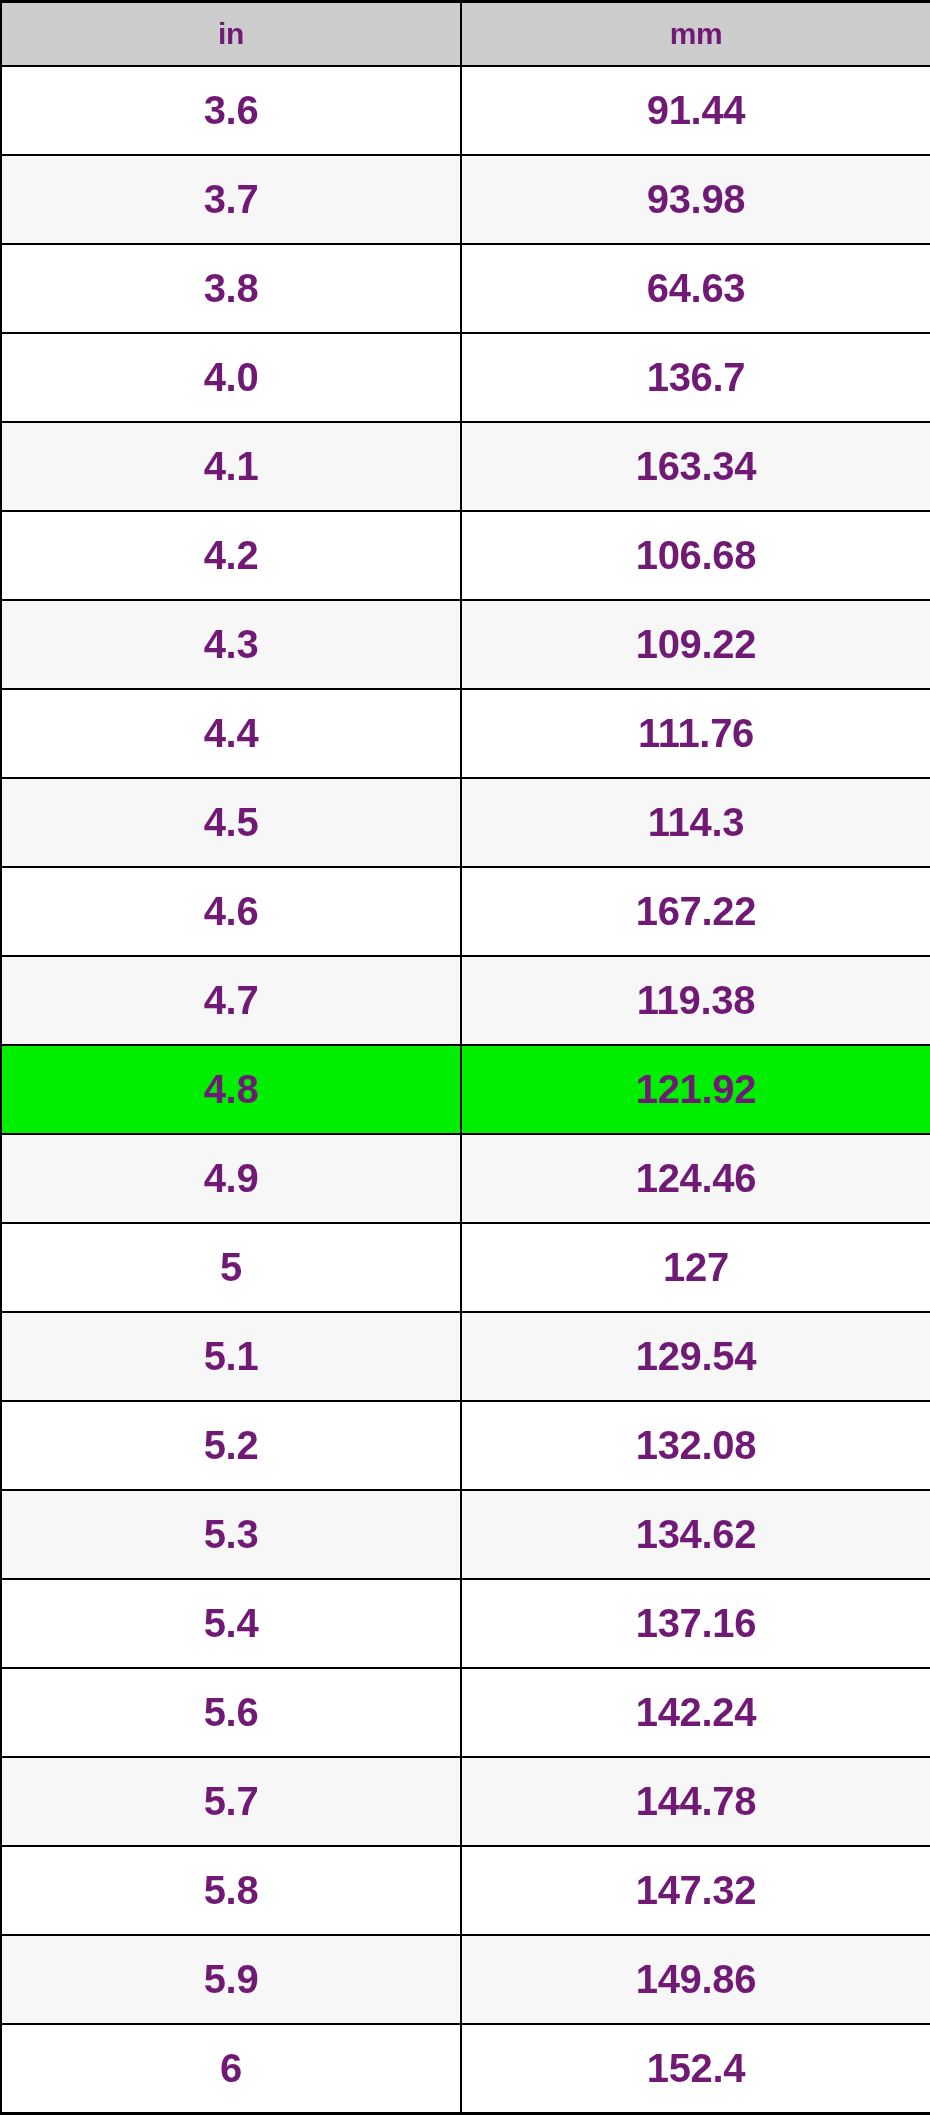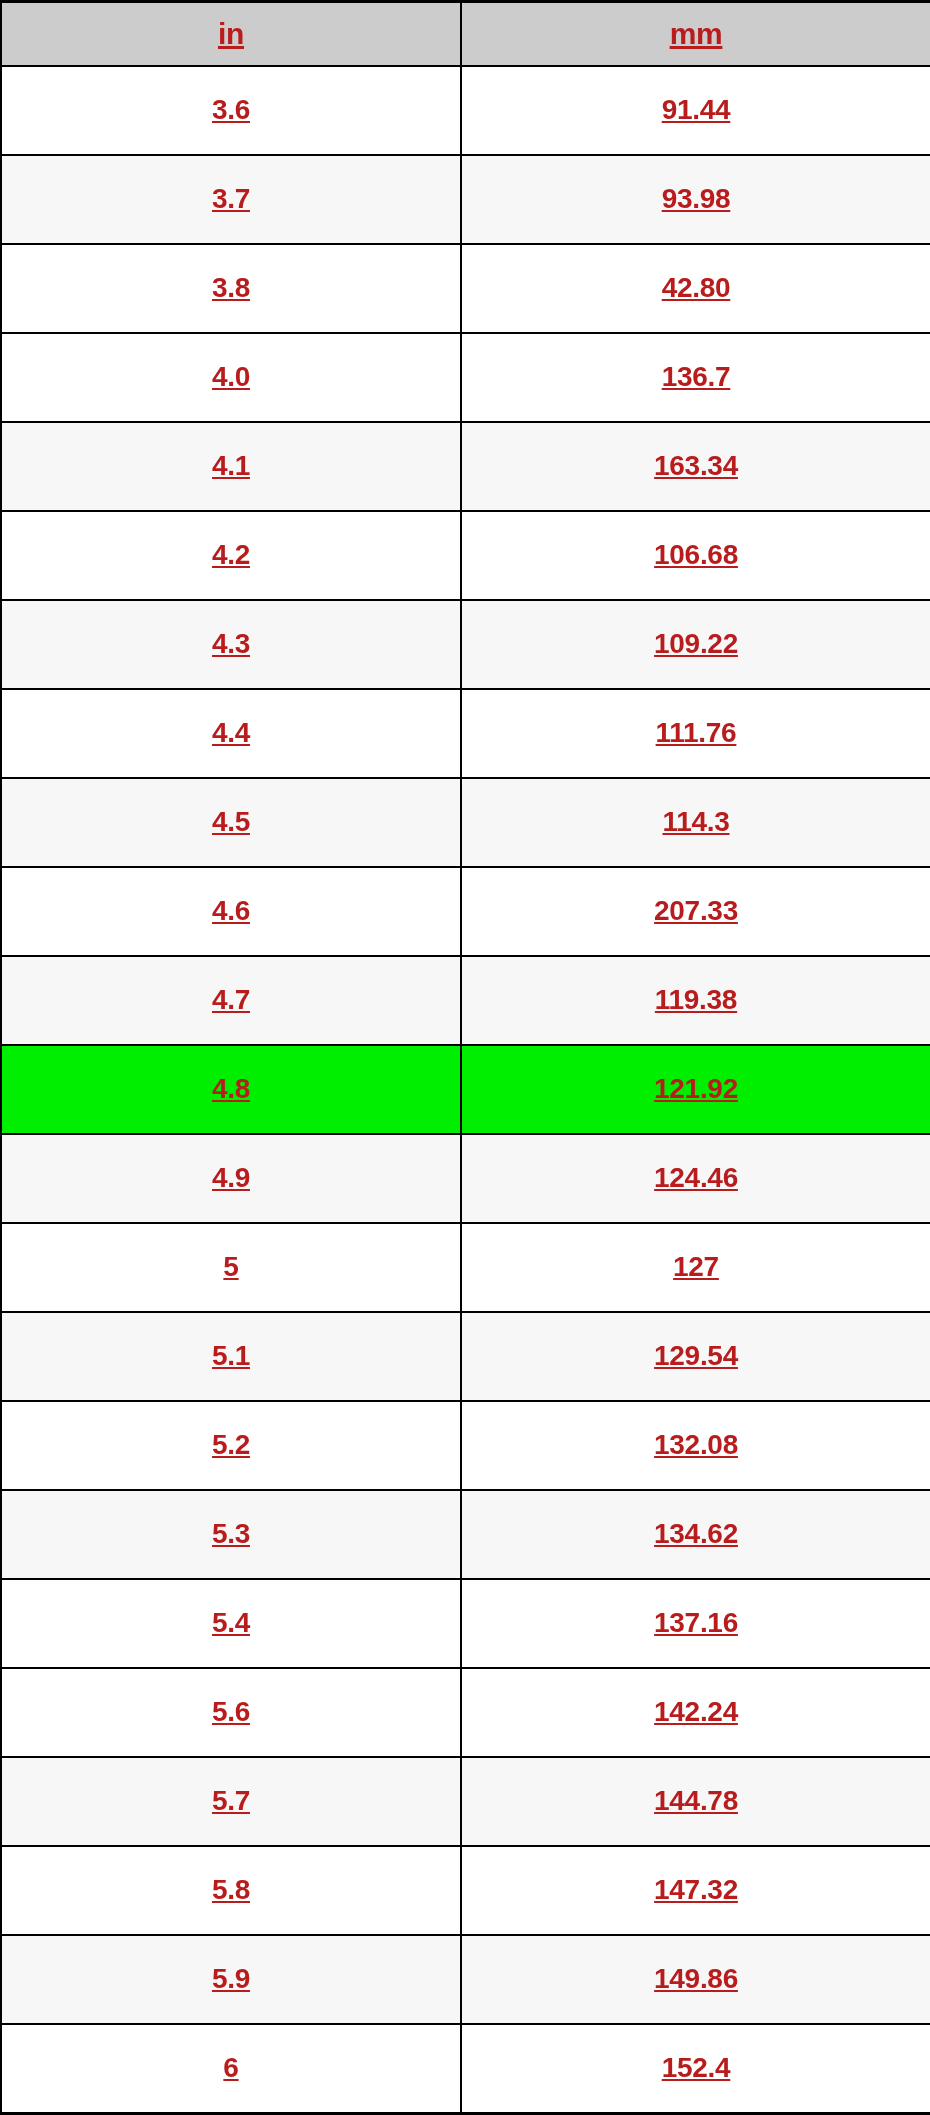--- a/index.html
+++ b/index.html
@@ -26,43 +26,42 @@
   .conversion-table col.col-from { width: 460px; }
   .conversion-table col.col-to   { width: 470px; }
 
   .conversion-table th,
   .conversion-table td {
     border: 2px solid #000000;
     text-align: center;
     vertical-align: middle;
     padding: 0;
     margin: 16px;
-    color: #b91c1c;
+    color: #701a75;
     font-weight: bold;
     font-stretch: condensed;
     letter-spacing: -0.3px;
-    text-decoration: underline;
   }
 
   
   .conversion-table thead th {
     background: #cccccc;
     height: 62px;
     font-size: 30px;
     line-height: 62px;
     border-top-width: 3px;
   }
 
   
   .conversion-table tbody tr {
     height: 60px;
   }
   .conversion-table tbody td {
     height: 60px;
-    font-size: 28px;
+    font-size: 40px;
     line-height: 60px;
     background: #ffffff;
   }
   .conversion-table tbody tr.row-alt td {
     background: #f7f7f7;
   }
   .conversion-table tbody tr.row-highlight td {
     background: #00ee00;
   }
   .conversion-table tbody tr:last-child td {
@@ -87,21 +86,21 @@
       <tr>
         <td>3.6</td>
         <td>91.44</td>
       </tr>
       <tr class="row-alt">
         <td>3.7</td>
         <td>93.98</td>
       </tr>
       <tr>
         <td>3.8</td>
-        <td>42.80</td>
+        <td>64.63</td>
       </tr>
       <tr>
         <td>4.0</td>
         <td>136.7</td>
       </tr>
       <tr class="row-alt">
         <td>4.1</td>
         <td>163.34</td>
       </tr>
       <tr>
@@ -115,21 +114,21 @@
       <tr>
         <td>4.4</td>
         <td>111.76</td>
       </tr>
       <tr class="row-alt">
         <td>4.5</td>
         <td>114.3</td>
       </tr>
       <tr>
         <td>4.6</td>
-        <td>207.33</td>
+        <td>167.22</td>
       </tr>
       <tr class="row-alt">
         <td>4.7</td>
         <td>119.38</td>
       </tr>
       <tr class="row-highlight">
         <td>4.8</td>
         <td>121.92</td>
       </tr>
       <tr class="row-alt">

